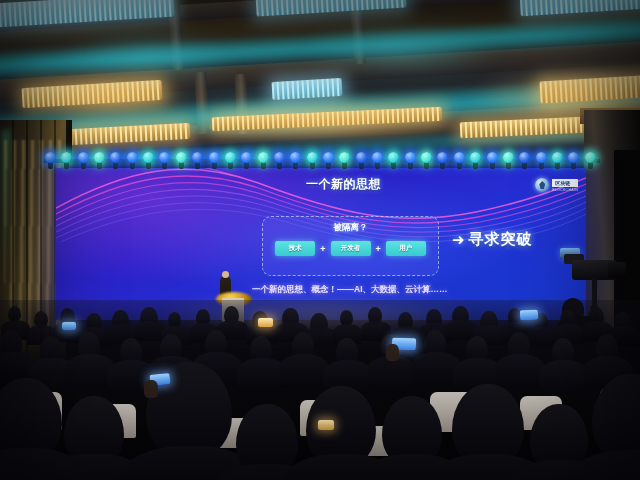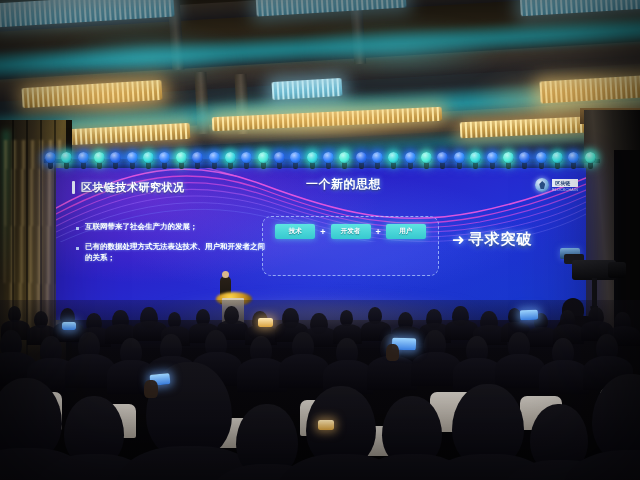--- a/index.html
+++ b/index.html
@@ -211,62 +211,50 @@
         <path d="M0,52 C70,15 132,1 208,28 C284,56 342,70 422,55 C472,45 506,32 530,22" stroke="#e24ad6" stroke-width="1.3" opacity=".85"></path>
         <path d="M0,58 C70,22 134,8 211,34 C288,61 344,74 424,60 C474,50 507,38 530,28" stroke="#c54ce0" stroke-width="1.2" opacity=".78"></path>
         <path d="M0,64 C70,29 136,15 214,40 C292,66 346,78 426,65 C476,56 508,44 530,34" stroke="#a654ea" stroke-width="1.1" opacity=".7"></path>
         <path d="M0,70 C70,36 138,22 217,46 C296,71 348,82 428,70 C478,62 509,50 530,40" stroke="#8c5ef0" stroke-width="1" opacity=".62"></path>
         <path d="M0,76 C70,43 140,29 220,52 C300,76 350,86 430,75 C480,68 510,56 530,46" stroke="#7a66f2" stroke-width="1" opacity=".52"></path>
         <path d="M0,82 C70,50 142,36 223,58 C304,81 352,90 432,80 C482,74 511,62 530,52" stroke="#6a6ef4" stroke-width="1" opacity=".44"></path>
         <path d="M0,2 C60,-14 120,-4 180,14" stroke="#f05ae0" stroke-width="1.2" opacity=".6"></path>
       </g>
     </svg>
 
-    <div class="title-l">
-      <div class="tbar"></div>
-      <div class="ttext">区块链技术研究状况</div>
-    </div>
     <div class="title-r">
       <div class="ttext big">一个新的思想</div>
     </div>
 
     <div class="logo">
       <div class="badge"></div>
       <div class="lbl">
         <div class="l1">区块链</div>
         <div class="l2">BLOCKCHAIN</div>
       </div>
     </div>
 
-    <div class="bullets">
-      <div class="bul">
-        <div class="dot"></div>
-        <div class="txt">互联网带来了社会生产力的发展；</div>
-      </div>
-      <div class="bul">
-        <div class="dot"></div>
-        <div class="txt">已有的数据处理方式无法表达技术、用户和开发者之间的关系；</div>
-      </div>
-    </div>
 
     <div class="card">
+      <div class="card-t">被隔离？</div>
       <div class="chips">
         <div class="chip">技术</div>
         <div class="plus">+</div>
         <div class="chip">开发者</div>
         <div class="plus">+</div>
         <div class="chip">用户</div>
       </div>
     </div>
 
     <div class="breakthrough">
       <div class="arrow">➜</div>
       <div class="bt-text">寻求突破</div>
     </div>
 
+    <div class="footline">一个新的思想、概念！——AI、大数据、云计算……</div>
   </div>
 
   <div class="truss">
     <div class="bar"></div>
     <div id="lamps">
         <div class="lamp" style="left: 0px;">
           <div class="halo" style="background: radial-gradient(circle, rgba(47, 125, 255, 0.8), rgba(47, 125, 255, 0) 70%);"></div>
           <i style="background: radial-gradient(circle at 38% 32%, rgb(255, 255, 255), rgb(47, 125, 255) 55%, rgb(13, 29, 74)); box-shadow: rgb(47, 125, 255) 0px 0px 7px 2px;"></i>
           <u></u>
         </div>

